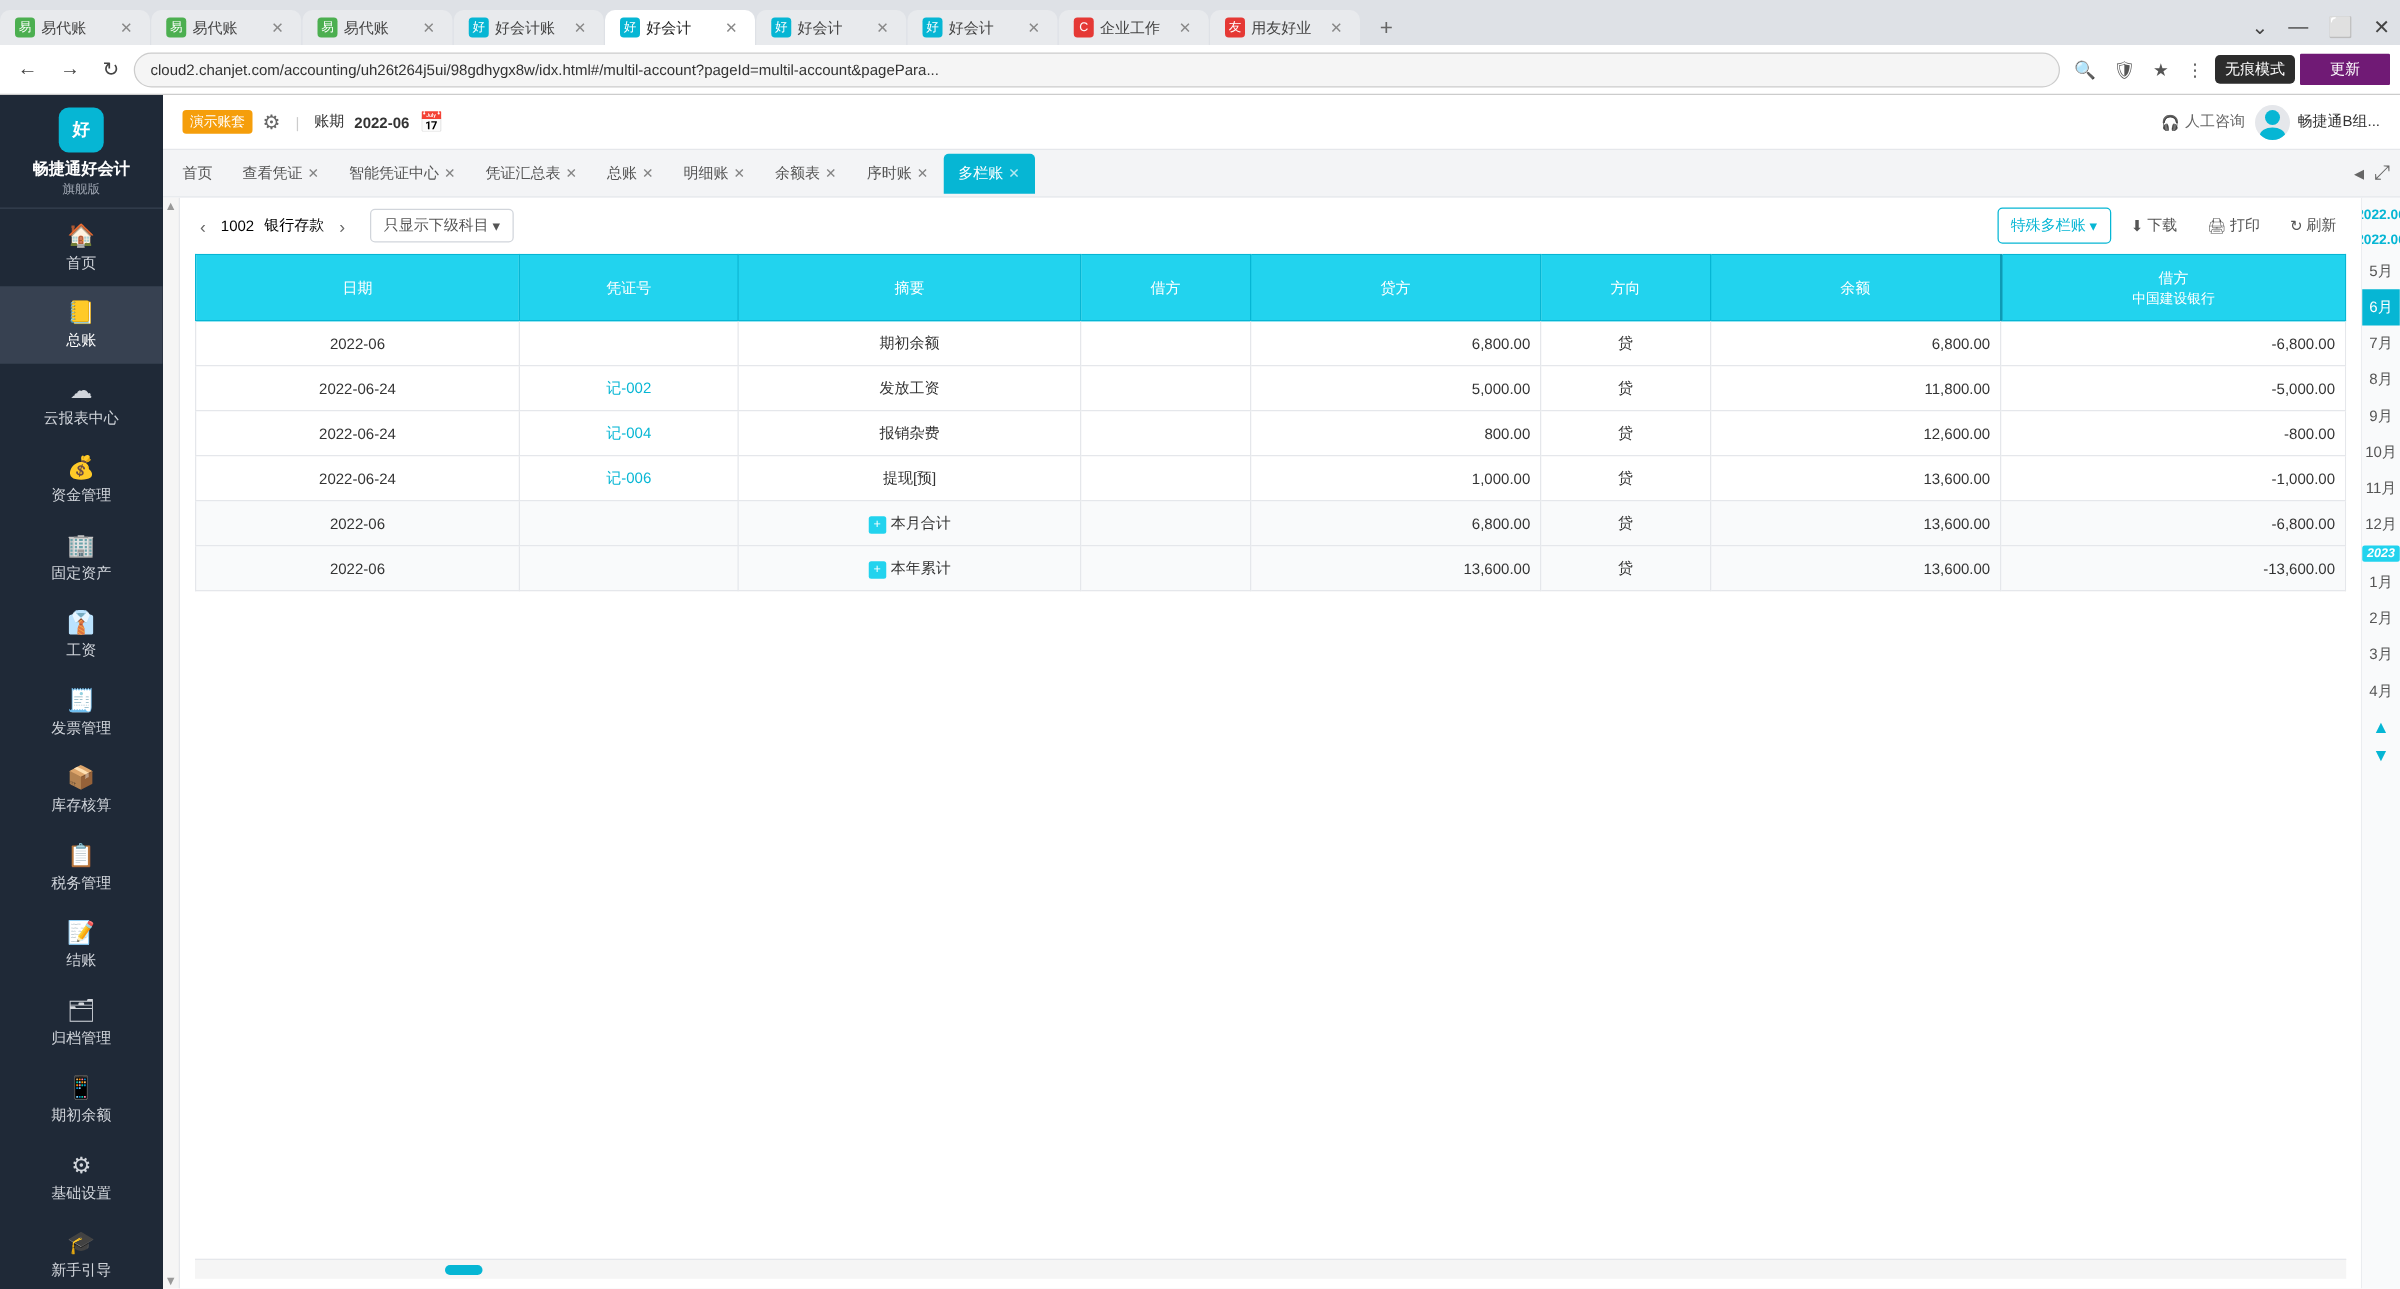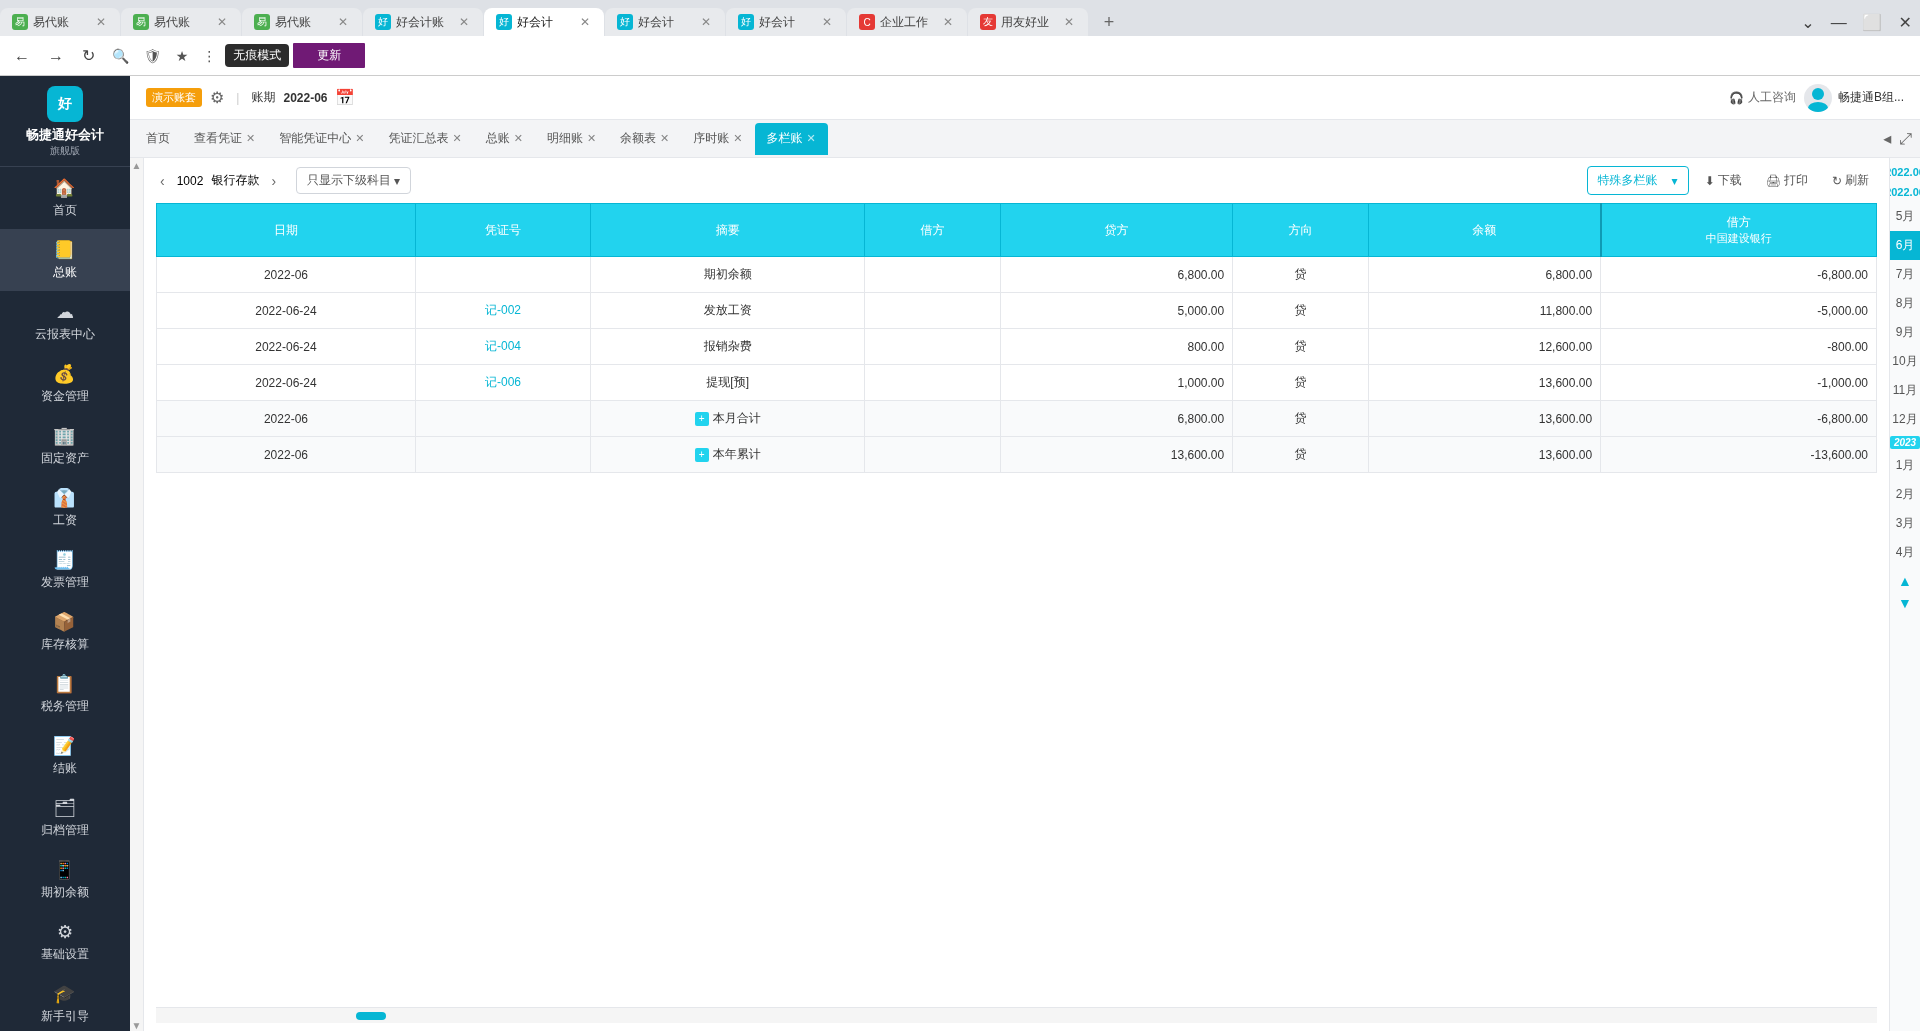--- a/index.html
+++ b/index.html
@@ -64,21 +64,21 @@
     .content-area { display: flex; flex: 1; overflow: hidden; }
 
     
     .ledger-main { flex: 1; display: flex; flex-direction: column; overflow: hidden; padding: 8px 12px; }
 
     
     .ledger-toolbar { display: flex; align-items: center; margin-bottom: 8px; gap: 8px; }
     .nav-arrow { background: none; border: none; cursor: pointer; color: #666; font-size: 14px; padding: 2px 4px; }
     .filter-btn { display: flex; align-items: center; gap: 3px; border: 1px solid #d1d5db; border-radius: 4px; padding: 4px 10px; font-size: 12px; color: #555; cursor: pointer; background: #fff; margin-left: 8px; }
     .toolbar-right { margin-left: auto; display: flex; align-items: center; gap: 8px; }
-    .special-multi-btn { border: 1px solid #06b6d4; color: #06b6d4; border-radius: 4px; padding: 5px 10px; font-size: 12px; background: #fff; cursor: pointer; display: flex; align-items: center; gap: 14px; }
+    .special-multi-btn { border: 1px solid #06b6d4; color: #06b6d4; border-radius: 4px; padding: 5px 10px; font-size: 12px; background: #fff; cursor: pointer; display: flex; align-items: center; gap: 3px; }
     .download-btn, .print-btn, .refresh-btn { border: none; background: none; color: #555; font-size: 12px; cursor: pointer; display: flex; align-items: center; gap: 3px; padding: 4px 8px; }
 
     
     .ledger-table-wrap { flex: 1; overflow: auto; }
     .ledger-table { width: 100%; border-collapse: collapse; border-radius: 13px; }
     .ledger-table thead tr { background: #22d3ee; }
     .ledger-table thead th { color: #fff; font-size: 12px; font-weight: normal; padding: 10px 8px; text-align: center; border: 1px solid #06b6d4; white-space: nowrap; }
     .ledger-table tbody tr { border-bottom: 1px solid #e5e7eb; }
     .ledger-table tbody td { padding: 9px 8px; font-size: 12px; color: #333; border: 1px solid #e5e7eb; text-align: center; }
     .ledger-table tbody td.num { text-align: right; }
@@ -163,20 +163,21 @@
       <button class="tab-ctrl-btn">⌄</button>
       <button class="tab-ctrl-btn">—</button>
       <button class="tab-ctrl-btn">⬜</button>
       <button class="tab-ctrl-btn">✕</button>
     </div>
   </div>
   <div class="address-bar">
     <button class="nav-btn">←</button>
     <button class="nav-btn">→</button>
     <button class="nav-btn">↻</button>
+    <input class="url-input" type="text" value="cloud2.chanjet.com/accounting/uh26t264j5ui/98gdhygx8w/idx.html#/multil-account?pageId=multil-account&amp;pagePara..." style="">
     <div class="addr-icons">
       <button class="addr-icon-btn">🔍</button>
       <button class="addr-icon-btn">🛡</button>
       <button class="addr-icon-btn">★</button>
       <button class="addr-icon-btn">⋮</button>
       <span class="wuhen-mode">无痕模式</span>
       <button class="update-btn">更新</button>
     </div>
   </div>
 </div>

